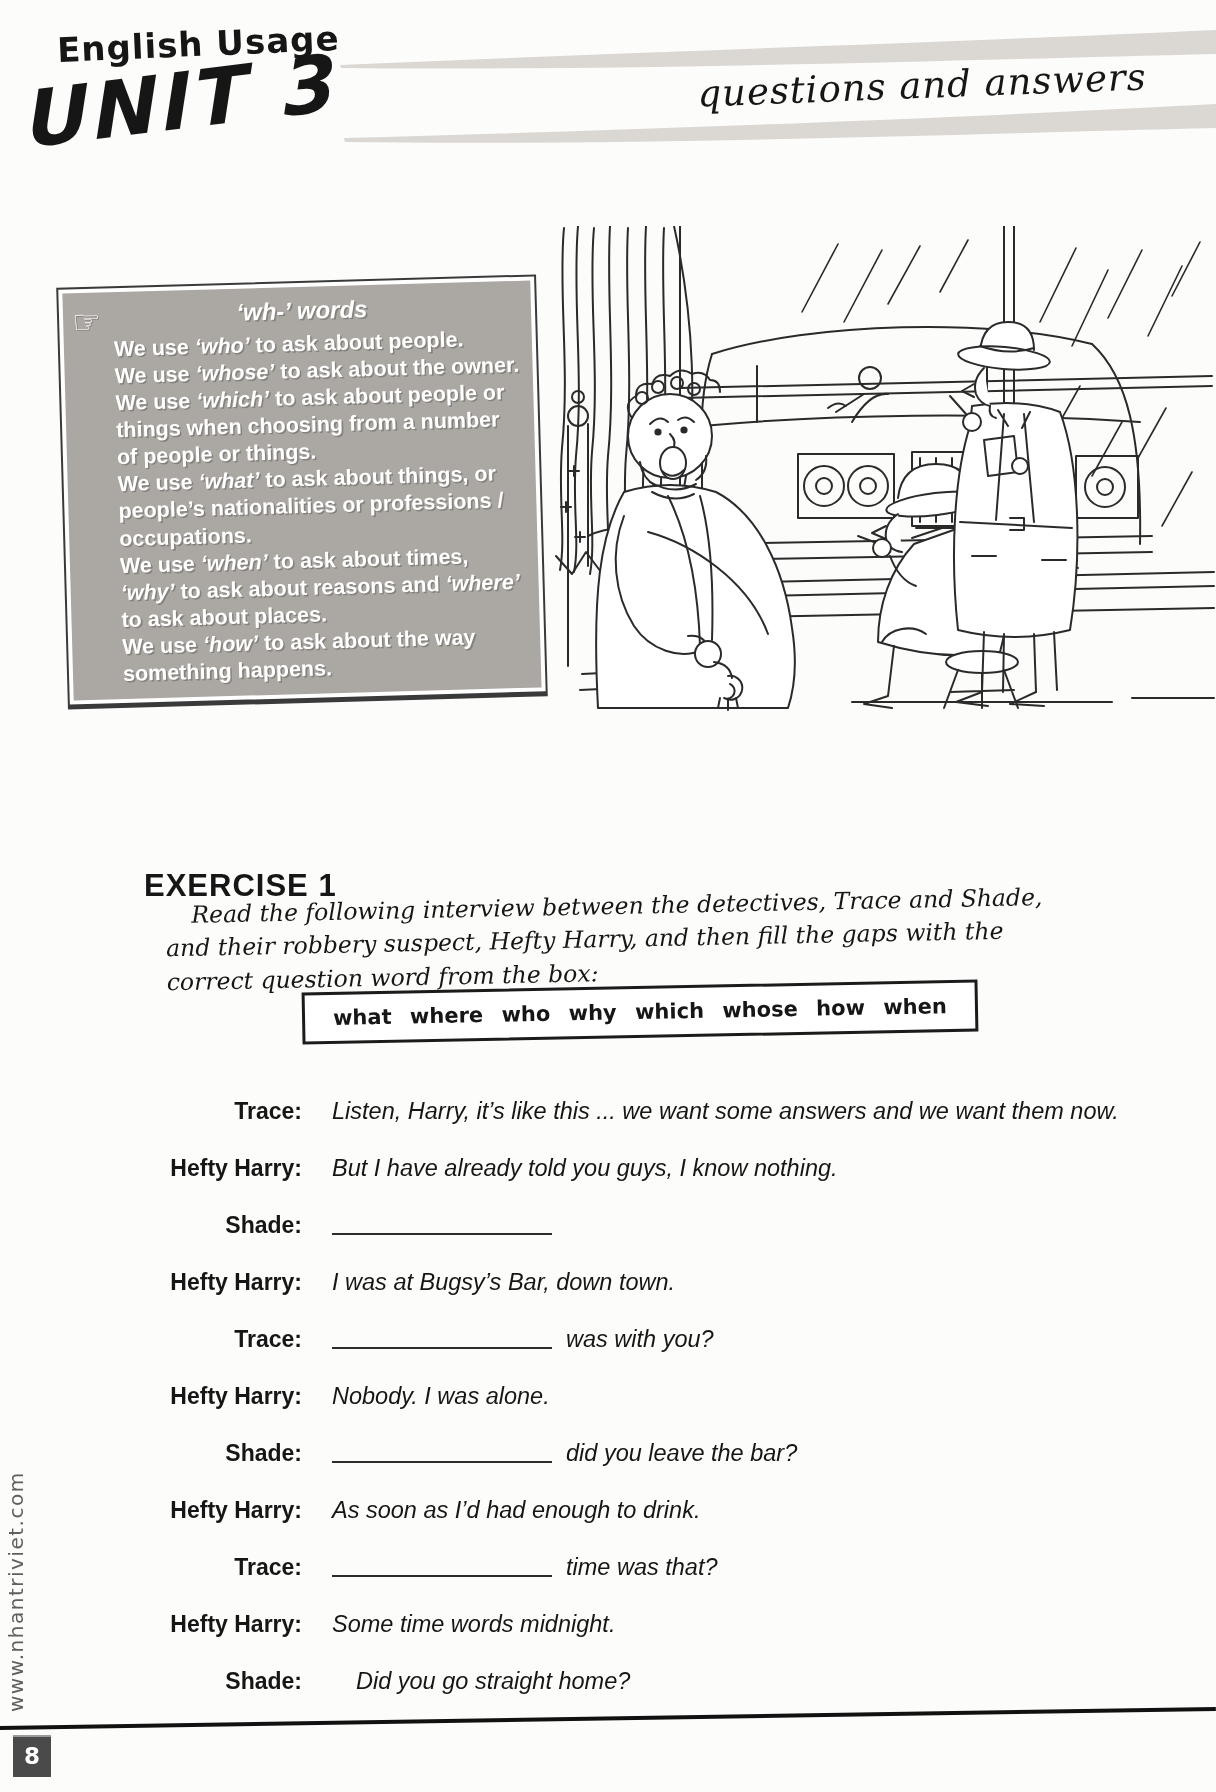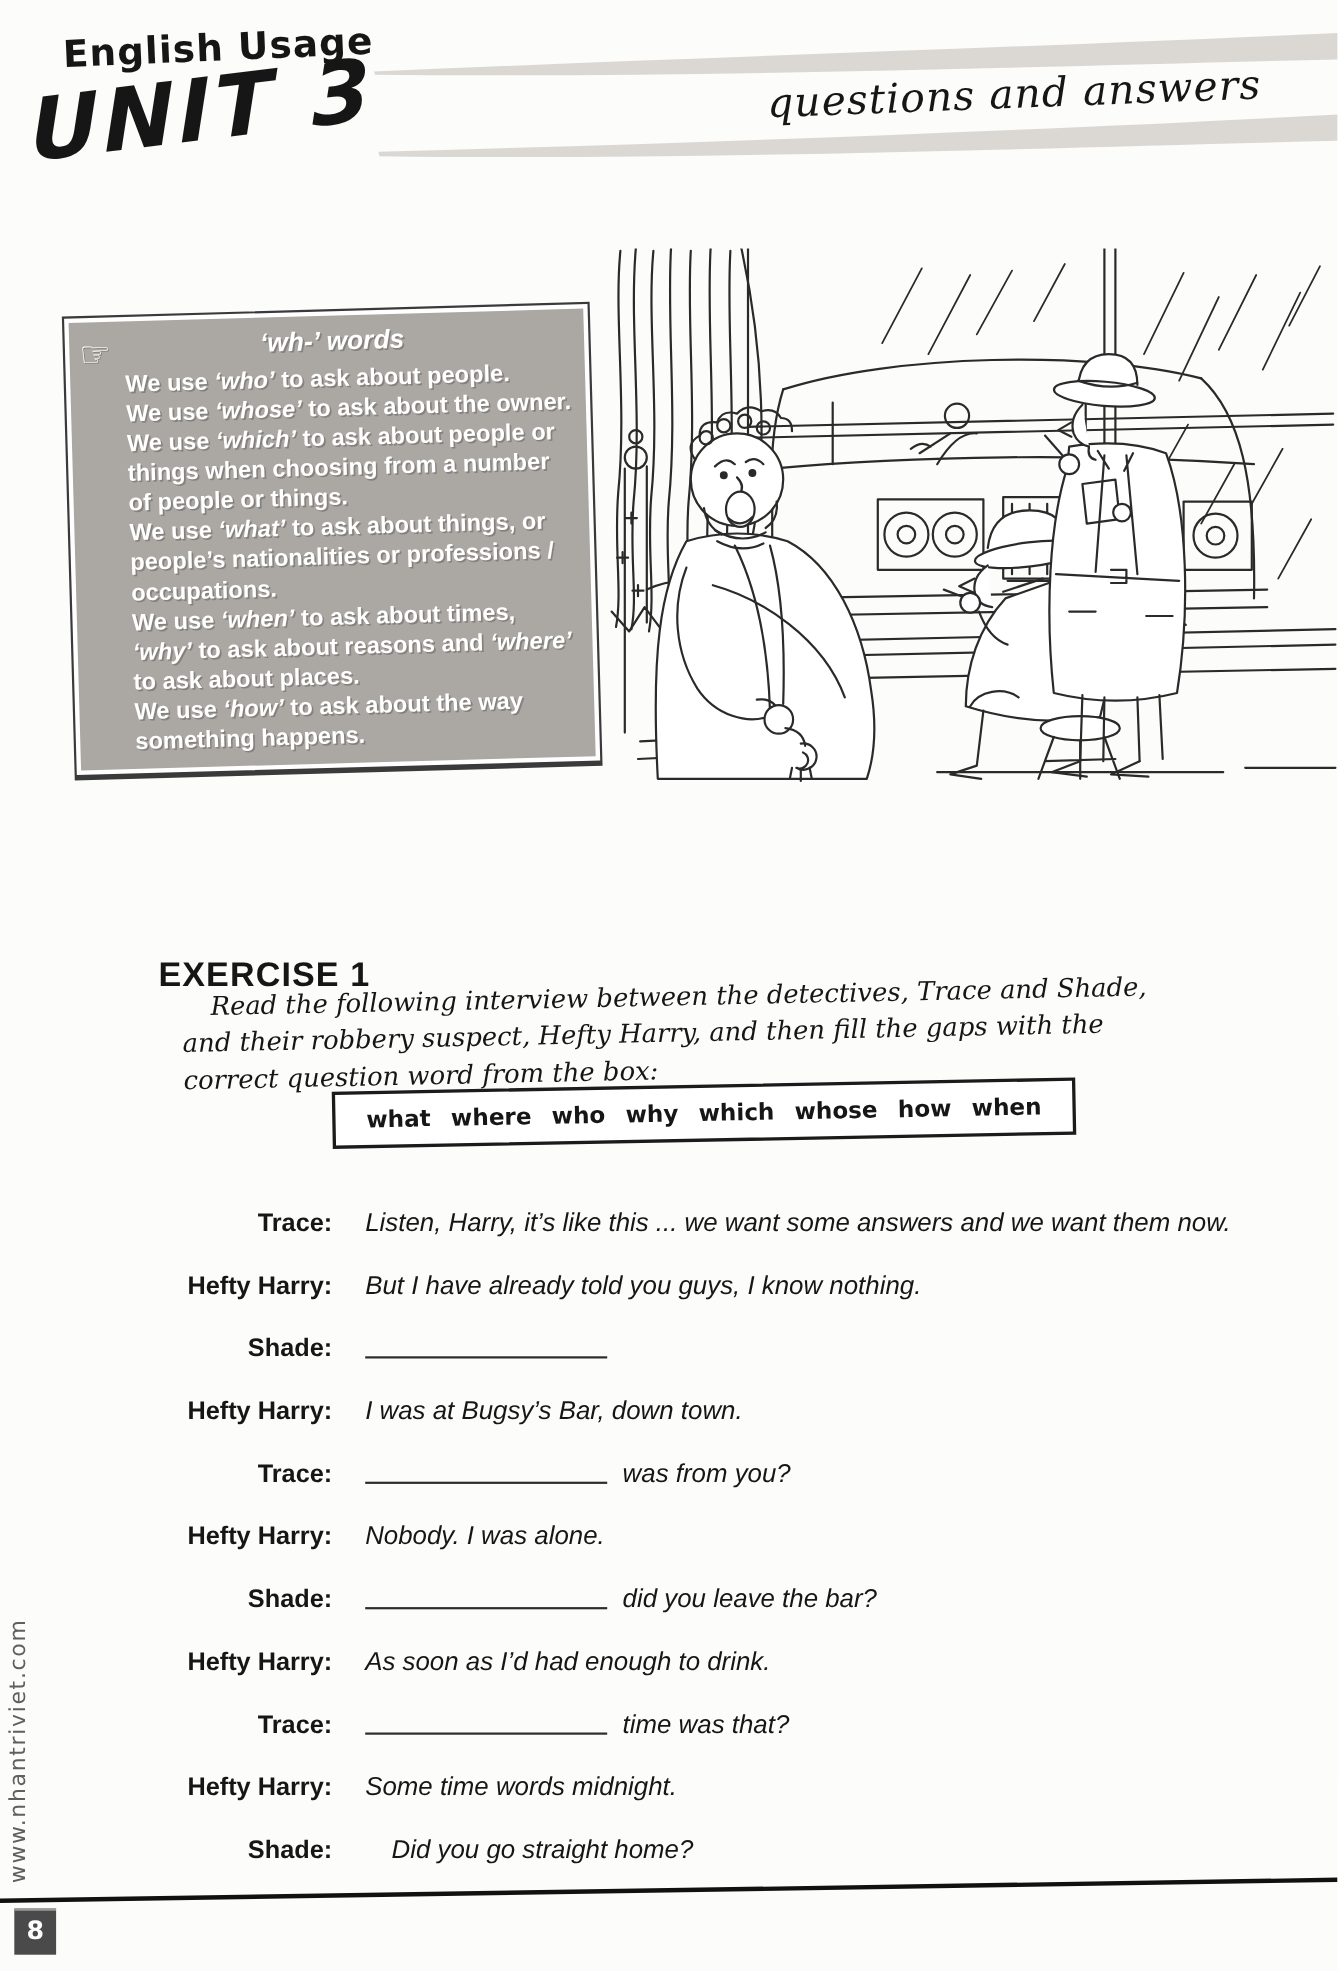--- a/index.html
+++ b/index.html
@@ -248,21 +248,21 @@
         <span class="speaker">Shade:</span>
         <span class="blank"></span>
       </div>
       <div class="drow">
         <span class="speaker">Hefty Harry:</span>
         <span class="dtext">I was at Bugsy’s Bar, down town.</span>
       </div>
       <div class="drow">
         <span class="speaker">Trace:</span>
         <span class="blank"></span>
-        <span class="dtext">was from you?</span>
+        <span class="dtext">was with you?</span>
       </div>
       <div class="drow">
         <span class="speaker">Hefty Harry:</span>
         <span class="dtext">Nobody. I was alone.</span>
       </div>
       <div class="drow">
         <span class="speaker">Shade:</span>
         <span class="blank"></span>
         <span class="dtext">did you leave the bar?</span>
       </div>

